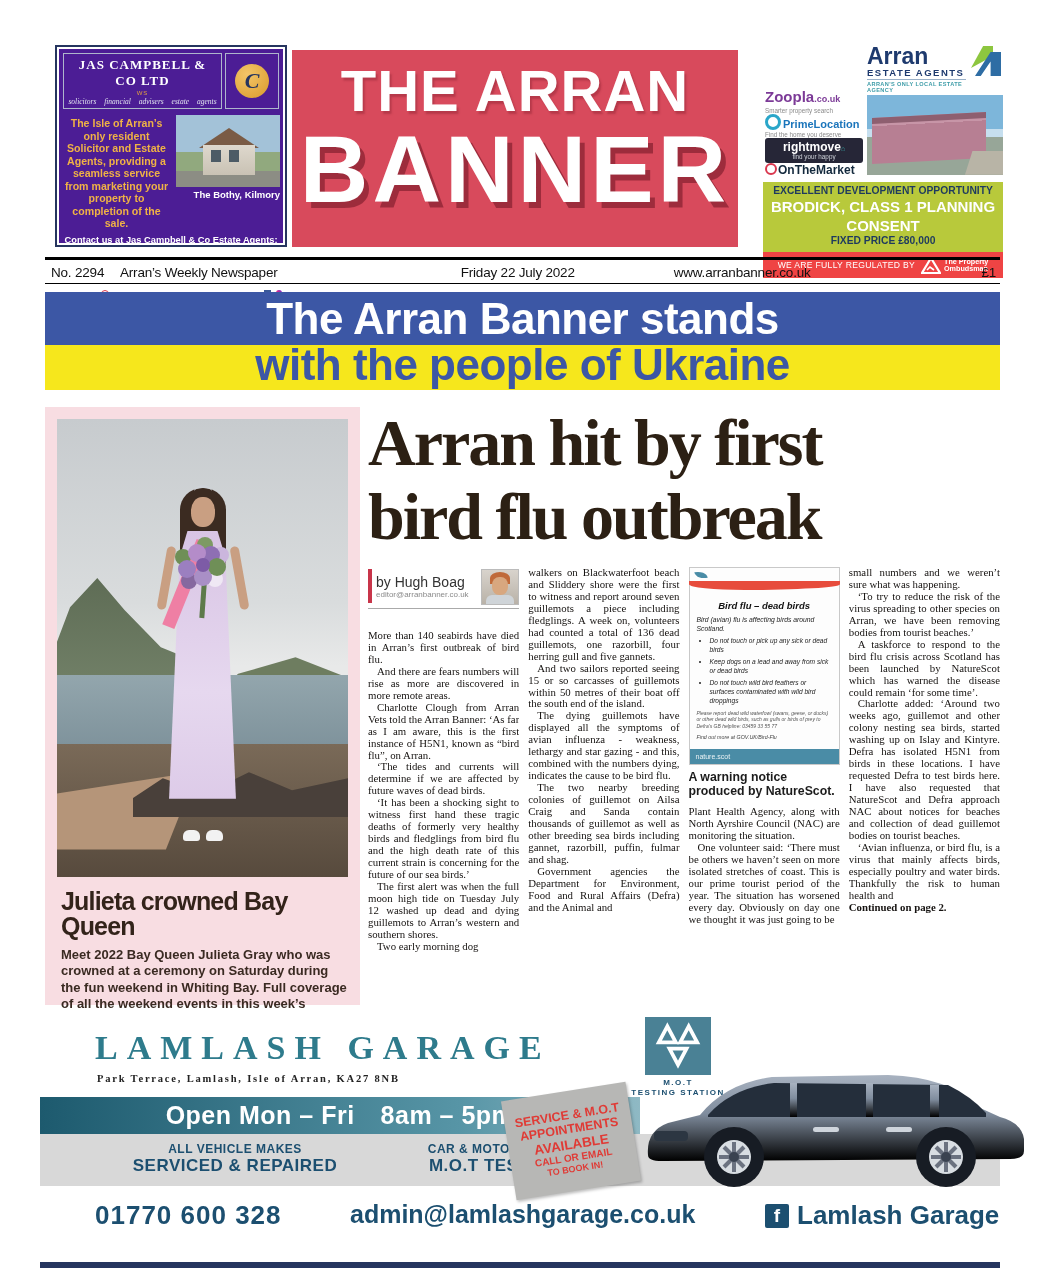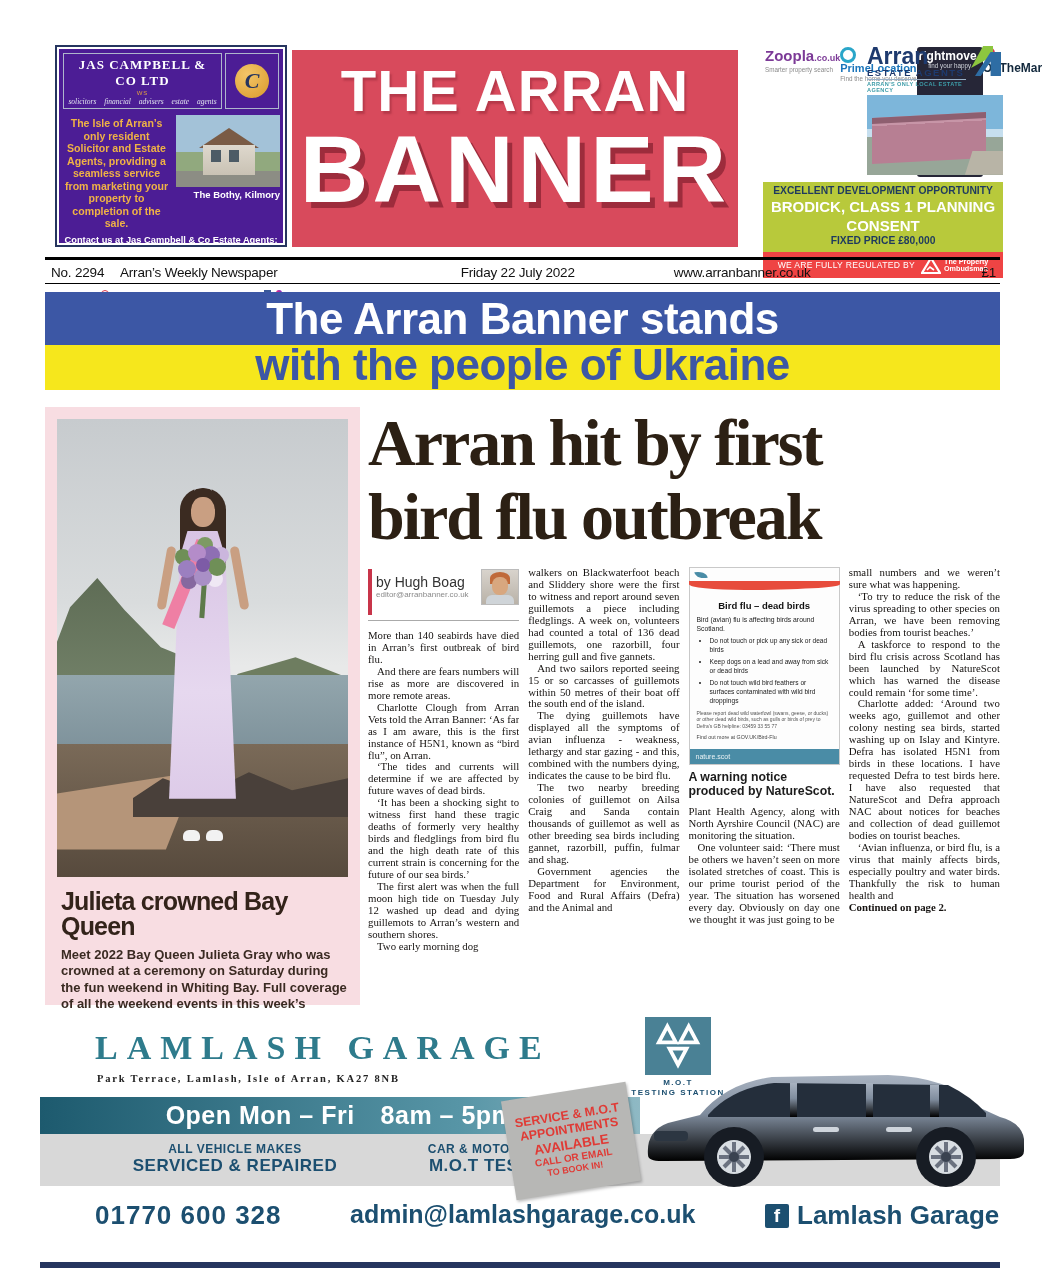--- a/index.html
+++ b/index.html
@@ -42,21 +42,21 @@
   
   .masthead{position:absolute;left:292px;top:50px;width:446px;height:197px;background:#d84a5c;text-align:center;overflow:hidden;}
   .mh1{color:#ffffff;font-weight:700;font-size:58px;letter-spacing:1px;margin-top:12px;line-height:1;
        text-shadow:2px 3px 2px rgba(120,25,40,.35);}
   .mh2{color:#fff;font-weight:700;font-size:95px;letter-spacing:4px;line-height:.92;margin-top:6px;
        text-shadow:5px 6px 0 rgba(110,20,34,.55);}
 
   
   .ea-ad{position:absolute;left:763px;top:45px;width:240px;height:205px;background:#fff;font-family:"Liberation Sans",sans-serif;}
   .ea-row{display:flex;gap:4px;height:134px;}
-  .ea-logos{width:100px;display:flex;flex-direction:row;justify-content:space-between;padding:2px 0 2px 2px;box-sizing:border-box;}
+  .ea-logos{width:100px;display:flex;flex-direction:column;justify-content:flex-end;padding:2px 0 2px 2px;box-sizing:border-box;}
   .zp-name{color:#7c3a97;font-weight:700;font-size:15px;line-height:1;}
   .zp-suffix{font-size:9px;color:#7c3a97;font-weight:700;}
   .lg-tag{font-size:6.3px;color:#8a8a8a;margin-top:1px;}
   .pl-line{color:#1b75bb;font-weight:700;font-size:11px;line-height:1;}
   .pl-line::before{content:"";display:inline-block;width:10px;height:10px;border-radius:50%;border:3px solid #2aa6c9;vertical-align:-2px;margin-right:2px;}
   .rm-box{background:#262637;border-radius:3px;color:#fff;text-align:center;padding:3px 2px;}
   .rm-name{font-weight:700;font-size:12px;line-height:1;}
   .rm-tag{font-size:6.3px;color:#cfd3da;}
   .otm-line{color:#13293d;font-weight:700;font-size:12px;}
   .otm-line::before{content:"";display:inline-block;width:8px;height:8px;border-radius:50%;border:2px solid #d9374e;vertical-align:-1px;margin-right:1px;}
@@ -135,36 +135,36 @@
   .bq-body{margin-top:8px;font-weight:700;font-size:13px;line-height:1.26;color:#3a2a22;}
 
   
   .headline{position:absolute;left:368px;top:406px;width:634px;color:#2c2014;
             font-family:"Liberation Serif",serif;font-weight:700;font-size:66px;line-height:74px;letter-spacing:-2px;}
   .cols{position:absolute;left:368px;top:567px;width:632px;height:438px;display:grid;grid-template-columns:repeat(4,1fr);gap:9px;}
   .col{overflow:hidden;}
   .bt p{margin:0;font-family:"Liberation Serif",serif;font-size:10.8px;line-height:11.95px;text-align:justify;color:#151210;}
   .bt p.ind{text-indent:9px;}
   .continued{font-weight:700;text-align:right;font-size:11px;padding-right:4px;}
-  .byline{position:relative;border-bottom:1px solid #aaa;padding:2px 0 15px 8px;margin-bottom:9px;display:flex;align-items:center;}
+  .byline{position:relative;border-bottom:1px solid #aaa;padding:2px 0 3px 8px;margin-bottom:21px;display:flex;align-items:center;}
   .byline::before{content:"";position:absolute;left:0;top:2px;bottom:5px;width:4px;background:#c8354a;}
   .by-text{flex:1;}
   .by-name{font-size:14px;color:#333;line-height:1.1;}
   .by-mail{font-size:8px;color:#8a8a8a;}
   .mug{width:36px;height:34px;border:1px solid #bbb;position:relative;background:linear-gradient(#d8d3cc,#b9b2a8);overflow:hidden;}
   .mug-hair{position:absolute;top:2px;left:8px;width:20px;height:12px;background:#c06a3a;border-radius:50% 50% 0 0;}
   .mug-face{position:absolute;top:7px;left:10px;width:16px;height:18px;background:#d8a77f;border-radius:45%;}
   .mug-shirt{position:absolute;bottom:0;left:4px;width:28px;height:9px;background:#cfd4d8;border-radius:6px 6px 0 0;}
 
   
   .notice{background:#fdfdfd;border:1px solid #c9c9c9;width:100%;box-sizing:border-box;margin-bottom:5px;}
   .nt-top{height:13px;position:relative;}
   .nt-leaf{position:absolute;left:5px;top:3px;width:12px;height:8px;background:#4a8ca6;border-radius:0 100% 0 100%;transform:rotate(-12deg);}
   .nt-band{height:9px;background:#e74c3c;border-radius:0 0 100% 58%/0 0 100% 100%;margin:0 -1px;}
-  .nt-body{padding:8px 7px 3px;}
+  .nt-body{padding:8px 7px 3px;font-style:italic;}
   .nt-title{text-align:center;font-weight:700;font-size:9.5px;color:#111;margin:2px 0 4px;}
   .nt-intro{font-size:6.8px;color:#222;line-height:1.35;}
   .nt-ul{margin:4px 0 4px;padding-left:13px;}
   .nt-ul li{font-size:6.6px;line-height:1.35;color:#222;margin-bottom:3px;}
   .nt-small{font-size:5px;color:#555;line-height:1.3;margin-top:3px;}
   .nt-more{font-size:5.3px;color:#444;margin-top:5px;}
   .nt-footer{background:#4a8ca6;color:#eaf2f5;font-size:7px;padding:4px 6px;margin-top:6px;}
   .nt-cap{font-weight:700;font-size:12.3px;line-height:1.15;color:#1c1c1c;margin:3px 0 8px;}
 
   

